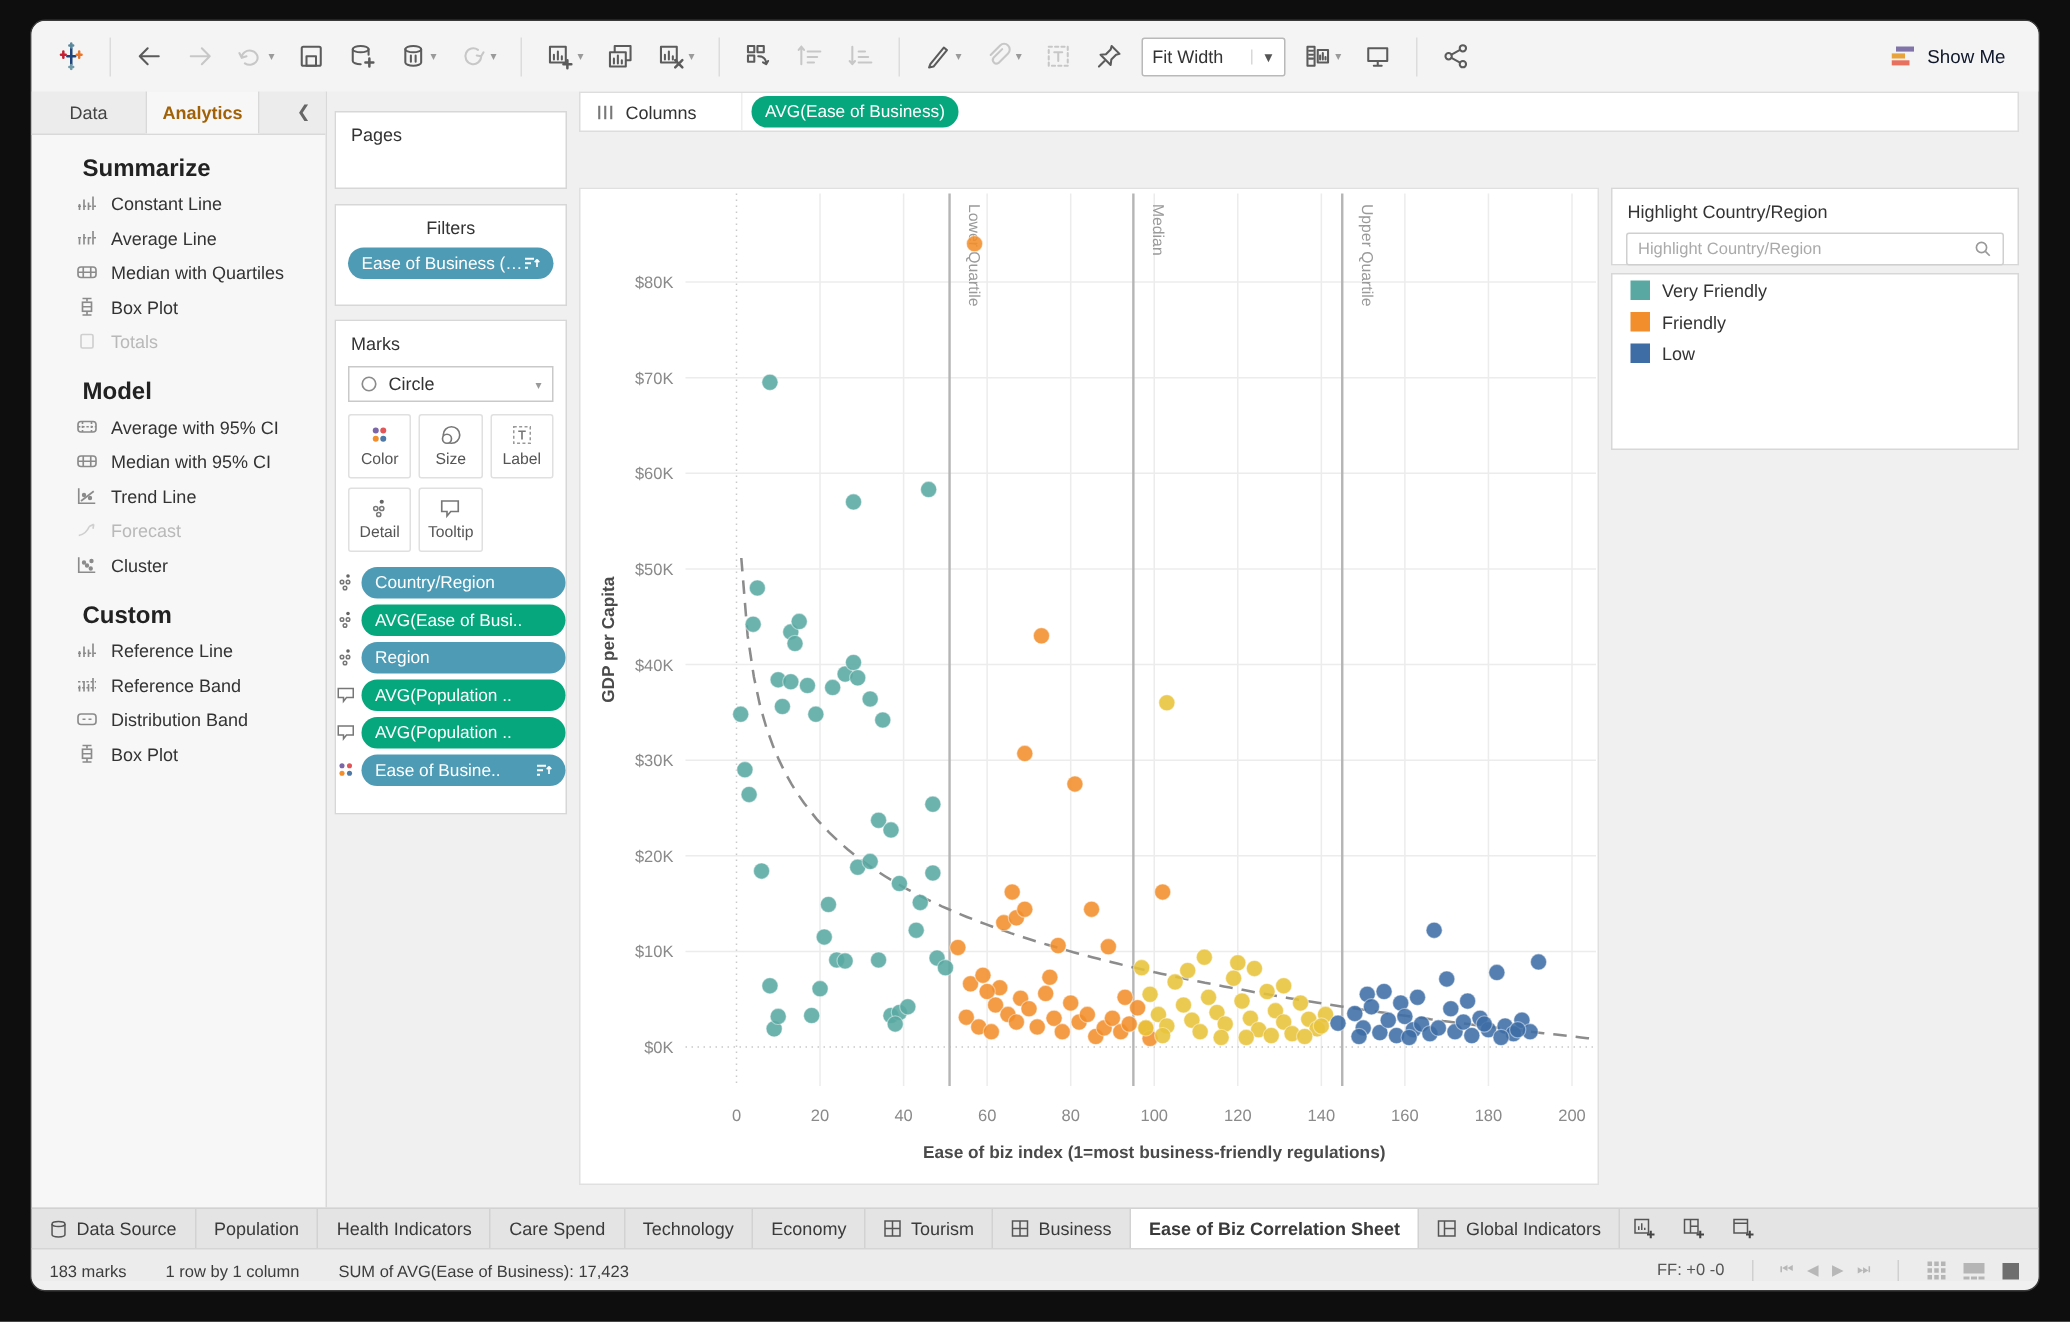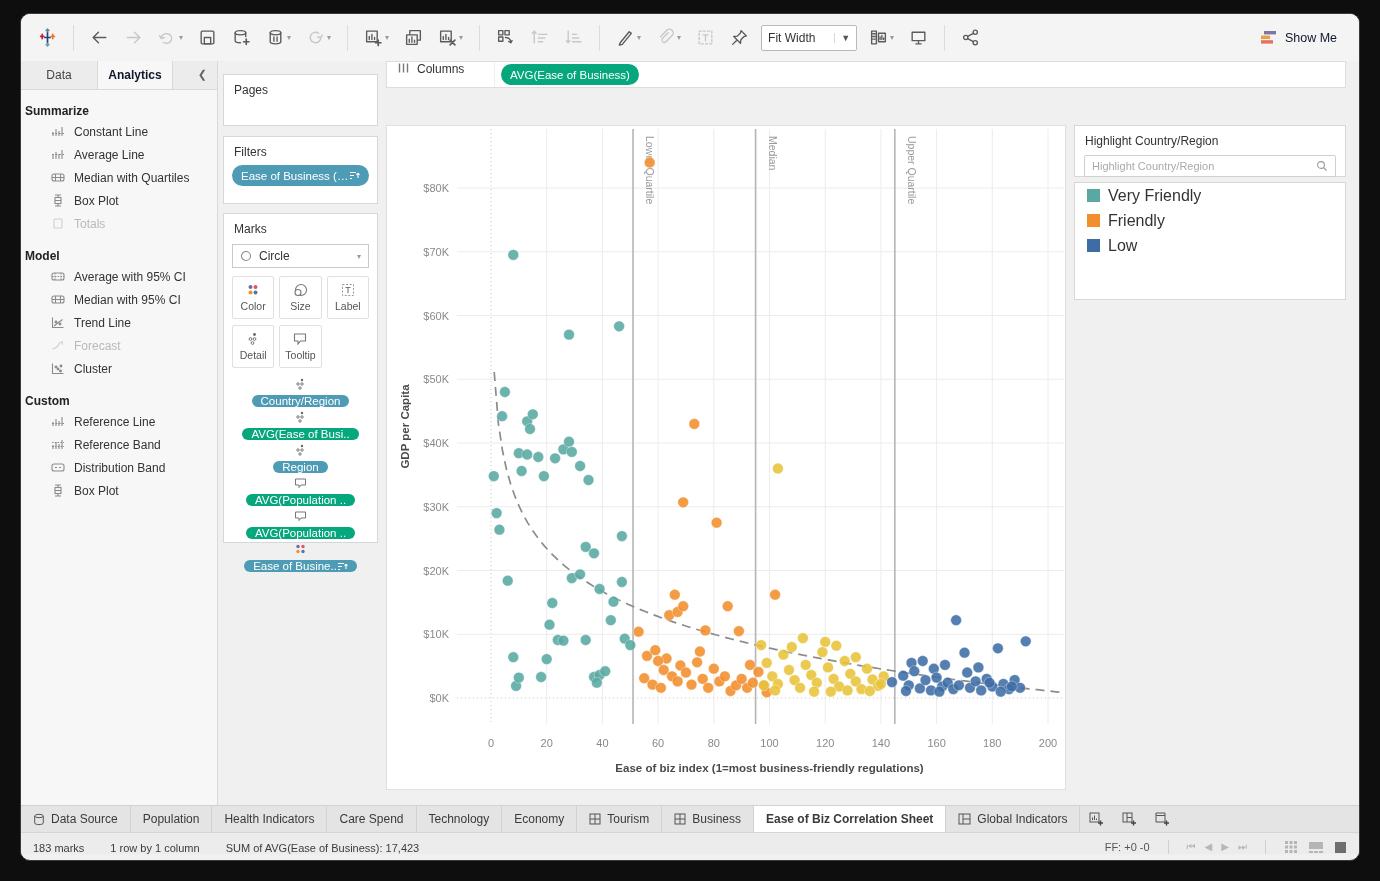--- a/index.html
+++ b/index.html
@@ -14,58 +14,58 @@
   svg.tbi { width:19px; height:19px; stroke:#5b5b5b; fill:none; stroke-width:1.3; stroke-linecap:round; stroke-linejoin:round; }
   svg.tbi.dis { stroke:#c7c7c7; }
   .fit-select { display:flex; align-items:center; justify-content:space-between; width:96px; height:26px; border:1px solid #b9b9b9; border-radius:2px; background:#fff; padding:0 6px; font-size:12px; color:#333; cursor:pointer; }
   .fit-select .caret { border-left:1px solid #d8d8d8; padding-left:6px; font-size:9px; color:#555; }
   .showme { margin-left:auto; display:flex; align-items:center; gap:7px; font-size:12.5px; color:#0f172a; cursor:pointer; padding:4px 8px; }
 
   
   .sidebar { position:absolute; left:0; top:47px; width:197px; height:744px; background:#f7f7f7; border-right:1px solid #d9d9d9; }
   .side-tabs { display:flex; height:29px; border-bottom:1px solid #d9d9d9; background:#ececec; font-size:12px; }
   .side-tab { padding:7px 0; width:76px; text-align:center; color:#444; cursor:pointer; }
-  .side-tab.active { background:#f7f7f7; font-weight:bold; color:#0f172a; border-right:1px solid #d9d9d9; border-left:1px solid #d9d9d9; }
+  .side-tab.active { background:#f7f7f7; font-weight:bold; color:#a16207; border-right:1px solid #d9d9d9; border-left:1px solid #d9d9d9; }
   .side-collapse { margin-left:auto; padding:7px 10px; color:#666; font-size:11px; cursor:pointer; }
-  .side-section { padding:14px 0 2px 4px; font-size:12px; font-weight:bold; color:#222; }
+  .side-section { padding:14px 0 2px 34px; font-size:16px; font-weight:bold; color:#222; }
   .side-item { display:flex; align-items:center; gap:9px; padding:4.5px 0 4.5px 30px; font-size:12px; color:#333; cursor:pointer; }
   .side-item.disabled { color:#b9b9b9; cursor:default; }
   svg.si { width:14px; height:13px; stroke:#8b8b8b; fill:none; stroke-width:1.1; flex:none; }
   .side-item.disabled svg.si { stroke:#cfcfcf; }
 
   
   .cardcol { position:absolute; left:202px; top:47px; width:160px; height:744px; }
   .card { position:absolute; left:0; width:155px; background:#fff; border:1px solid #d7d7d7; }
   .card-title { font-size:12px; color:#333; padding:8px 10px 6px; }
   .pill { display:flex; align-items:center; height:21px; border-radius:11px; color:#fff; font-size:11.5px; padding:0 9px; white-space:nowrap; overflow:hidden; cursor:pointer; }
   .pill.blue { background:#4e9bb5; }
   .pill.green { background:#06a77d; }
   .pill .sortglyph { margin-left:auto; flex:none; }
   .marks-type { display:flex; align-items:center; margin:2px 8px 8px; border:1px solid #c9c9c9; background:#fff; height:24px; font-size:12px; color:#333; padding:0 7px; gap:7px; cursor:pointer; }
   .marks-type .caret { margin-left:auto; }
   .marks-btnrow { display:flex; gap:5px; margin:0 8px 6px; }
   .marks-btn { width:43px; height:43px; border:1px solid #e0e0e0; border-radius:2px; background:#fff; display:flex; flex-direction:column; align-items:center; justify-content:center; gap:3px; font-size:10.5px; color:#555; cursor:pointer; }
-  .mark-pill-row { display:flex; align-items:center; gap:4px; margin:4px 0;flex-direction:column; }
+  .mark-pill-row { display:flex; align-items:center; gap:4px; margin:4px 0; }
   .mark-pill-row .pill { flex:1; }
 
   
   .shelf { position:absolute; left:365px; width:960px; height:27px; background:#fff; border:1px solid #ddd; display:flex; align-items:center; }
-  .shelf-label { display:flex; gap:7px; width:108px; padding-left:10px; font-size:12px; color:#333; border-right:1px solid #eee; height:100%; }
+  .shelf-label { display:flex; align-items:center; gap:7px; width:108px; padding-left:10px; font-size:12px; color:#333; border-right:1px solid #eee; height:100%; }
   .shelf-pills { display:flex; gap:4px; padding-left:6px; }
 
   
   .chartpanel { position:absolute; left:365px; top:111px; width:680px; height:665px; background:#fff; border:1px solid #e0e0e0; }
 
   
   .rcard { position:absolute; left:1053px; width:272px; background:#fff; border:1px solid #d7d7d7; }
   .rcard-title { font-size:12px; color:#333; padding:8px 10px 7px; }
   .hl-input { display:flex; align-items:center; margin:0 9px 10px; border:1px solid #cfcfcf; border-radius:2px; height:22px; padding:0 7px; }
   .hl-input input { border:none; outline:none; flex:1; font-size:11px; color:#333; font-family:"Liberation Sans",sans-serif; background:transparent; }
   .hl-input input::placeholder { color:#aaa; }
-  .legend-row { display:flex; align-items:center; gap:8px; padding:3.5px 12px; font-size:16px; color:#333; cursor:pointer; }
+  .legend-row { display:flex; align-items:center; gap:8px; padding:3.5px 12px; font-size:12px; color:#333; cursor:pointer; }
   .legend-swatch { width:13px; height:13px; flex:none; }
 
   
   .tabsbar { position:absolute; left:0; top:791px; width:100%; height:27px; background:#e4e4e4; border-top:1px solid #d2d2d2; display:flex; align-items:stretch; font-size:12px; color:#3a3a3a; }
   .sheet-tab { display:flex; align-items:center; gap:6px; padding:0 12px; border-right:1px solid #d2d2d2; cursor:pointer; white-space:nowrap; }
   .sheet-tab.active { background:#fff; font-weight:bold; }
   .newtab-btn { display:flex; align-items:center; padding:0 8px; cursor:pointer; }
 
   
   .statusbar { position:absolute; left:0; top:818px; width:100%; height:22px; background:#ececec; border-top:1px solid #d5d5d5; display:flex; align-items:flex-end; font-size:11px; color:#3c3c3c; padding:0 12px; gap:26px; }
@@ -355,21 +355,21 @@
         </svg>
       <span>Box Plot</span>
     </div>
   </div>
 
   <div class="cardcol">
     <div class="card" style="top:13px; height:52px;">
       <div class="card-title">Pages</div>
     </div>
 
-    <div class="card" style="top:75px; height:68px;">
+    <div class="card" style="top:75px; height:68px;text-align:center;">
       <div class="card-title">Filters</div>
       <div style="padding:0 8px;">
         <div class="pill blue">
           <span style="overflow:hidden;text-overflow:ellipsis;">Ease of Business (cl..</span>
           <svg class="sortglyph" width="11" height="11" viewBox="0 0 11 11">
               <path d="M1 2.5 h6 M1 5.5 h4 M1 8.5 h2" stroke="#fff" stroke-width="1.2" fill="none"></path>
               <path d="M9 8 V3 M9 3 l-1.5 1.8 M9 3 l1.5 1.8" stroke="#fff" stroke-width="1.1" fill="none"></path>
             </svg>
         </div>
       </div>

